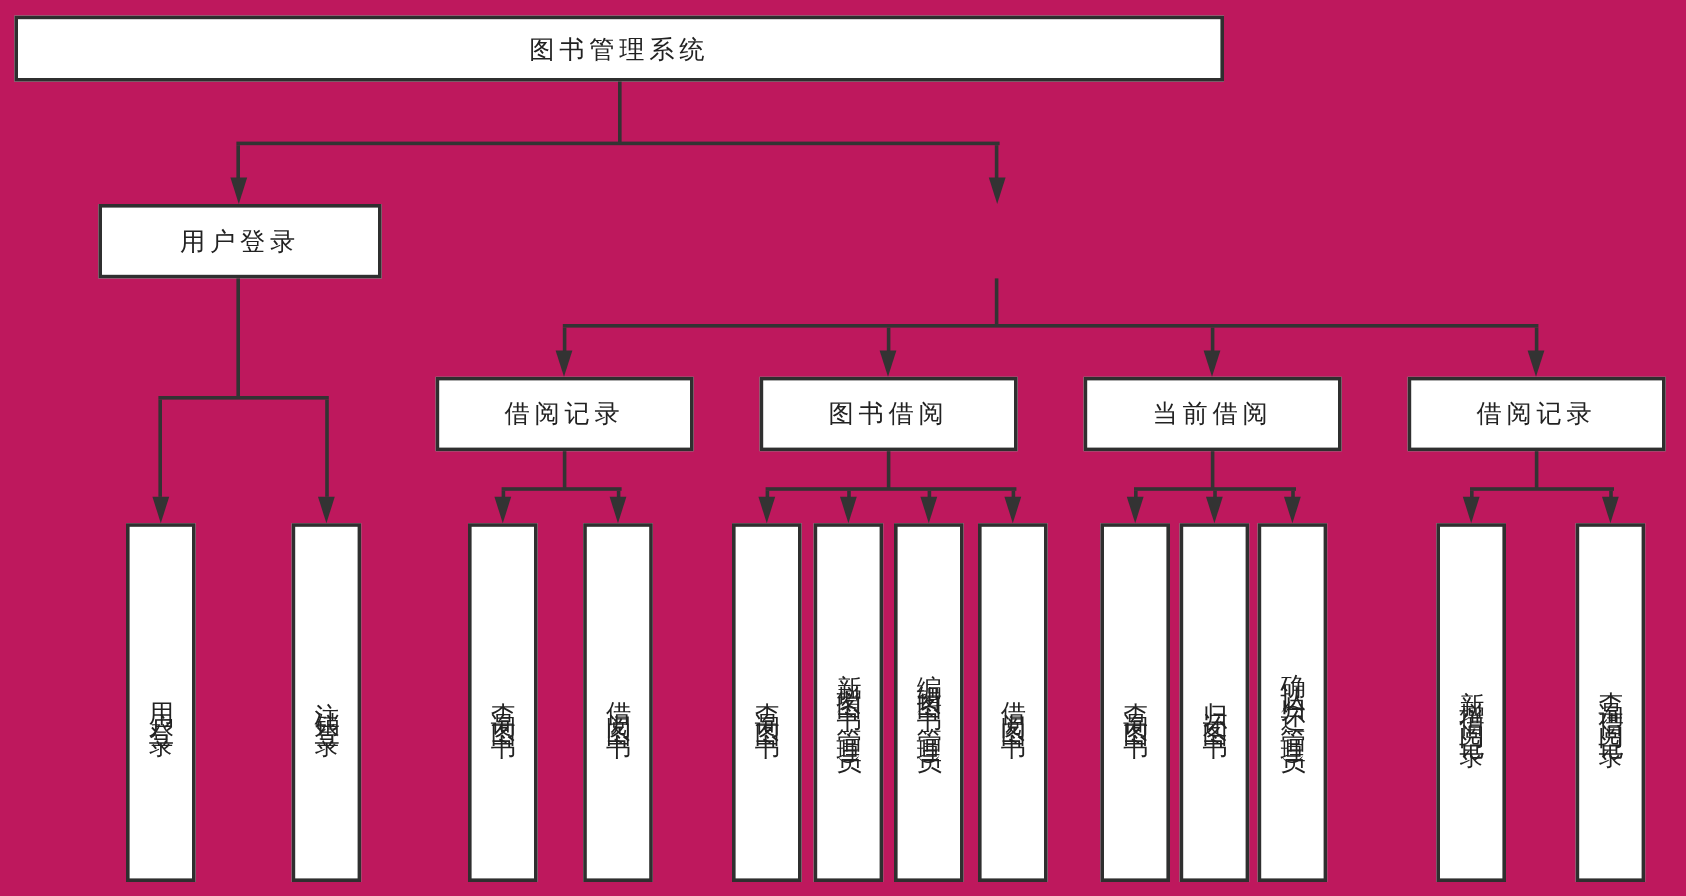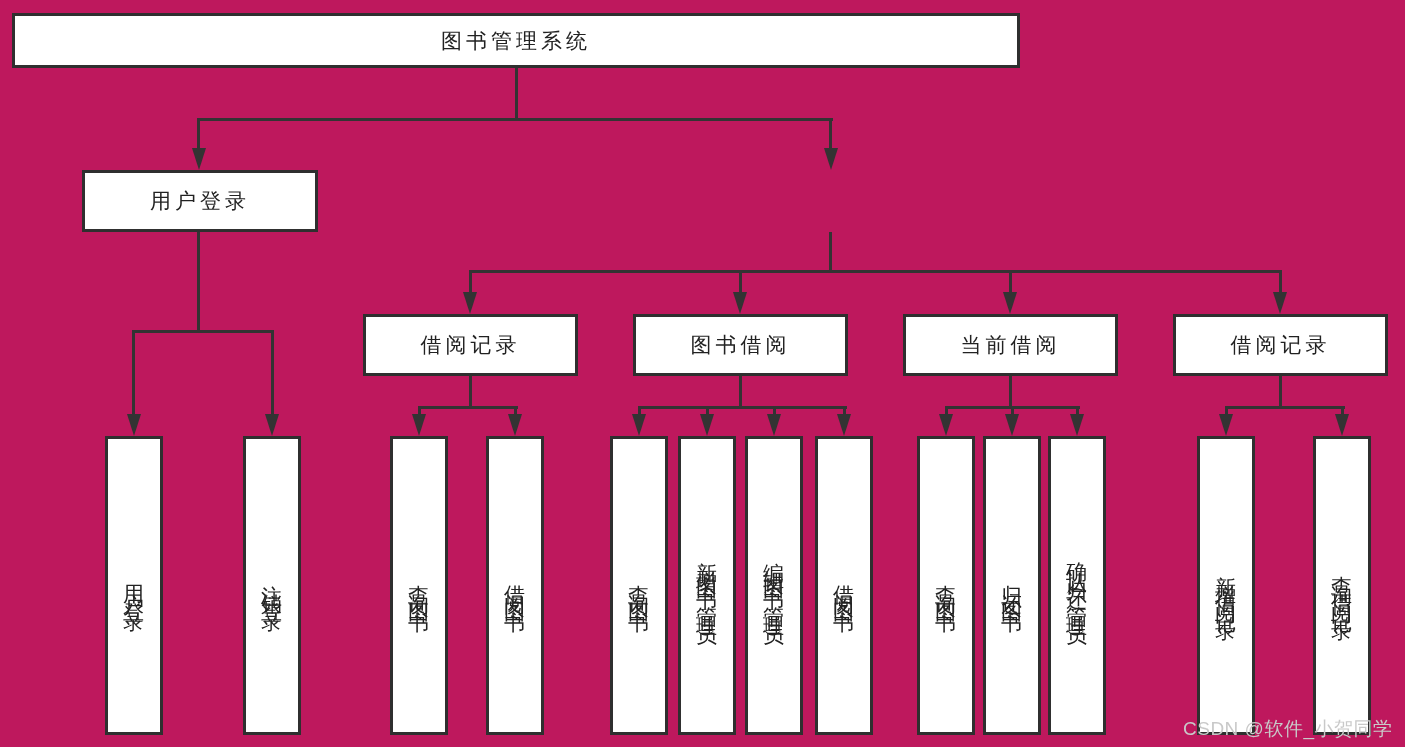--- a/index.html
+++ b/index.html
@@ -155,15 +155,14 @@
   <div class="arrow" style="left:1005px;top:414px;"></div>
   <div class="arrow" style="left:1070px;top:414px;"></div>
 
   <div class="lv" style="left:1279px;top:376px;height:32px;"></div>
   <div class="lh" style="left:1225px;top:406px;width:120px;"></div>
   <div class="lv" style="left:1225px;top:409px;height:6px;"></div>
   <div class="lv" style="left:1341px;top:409px;height:6px;"></div>
   <div class="arrow" style="left:1219px;top:414px;"></div>
   <div class="arrow" style="left:1335px;top:414px;"></div>
 
-  <div class="watermark">CSDN @软件_小贺同学</div>
 
 </div>
 
 </body></html>

